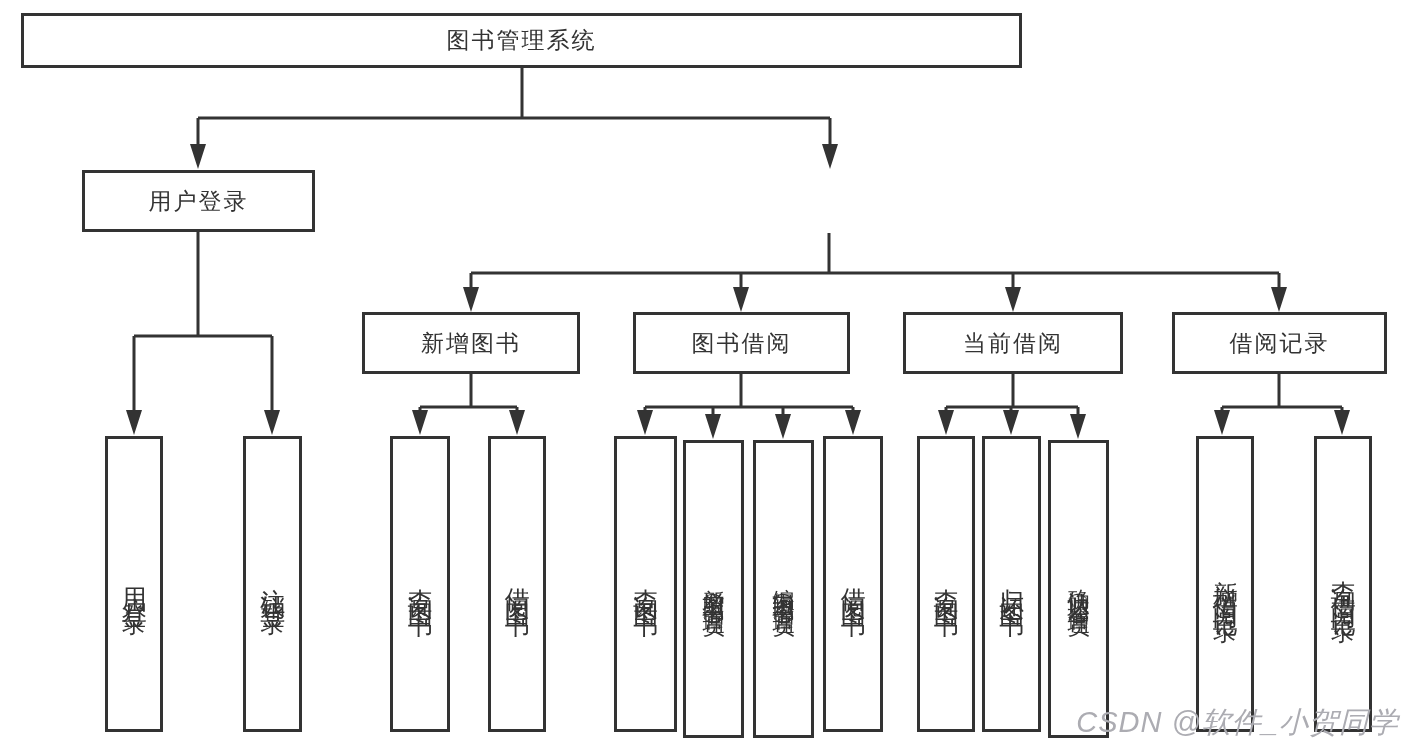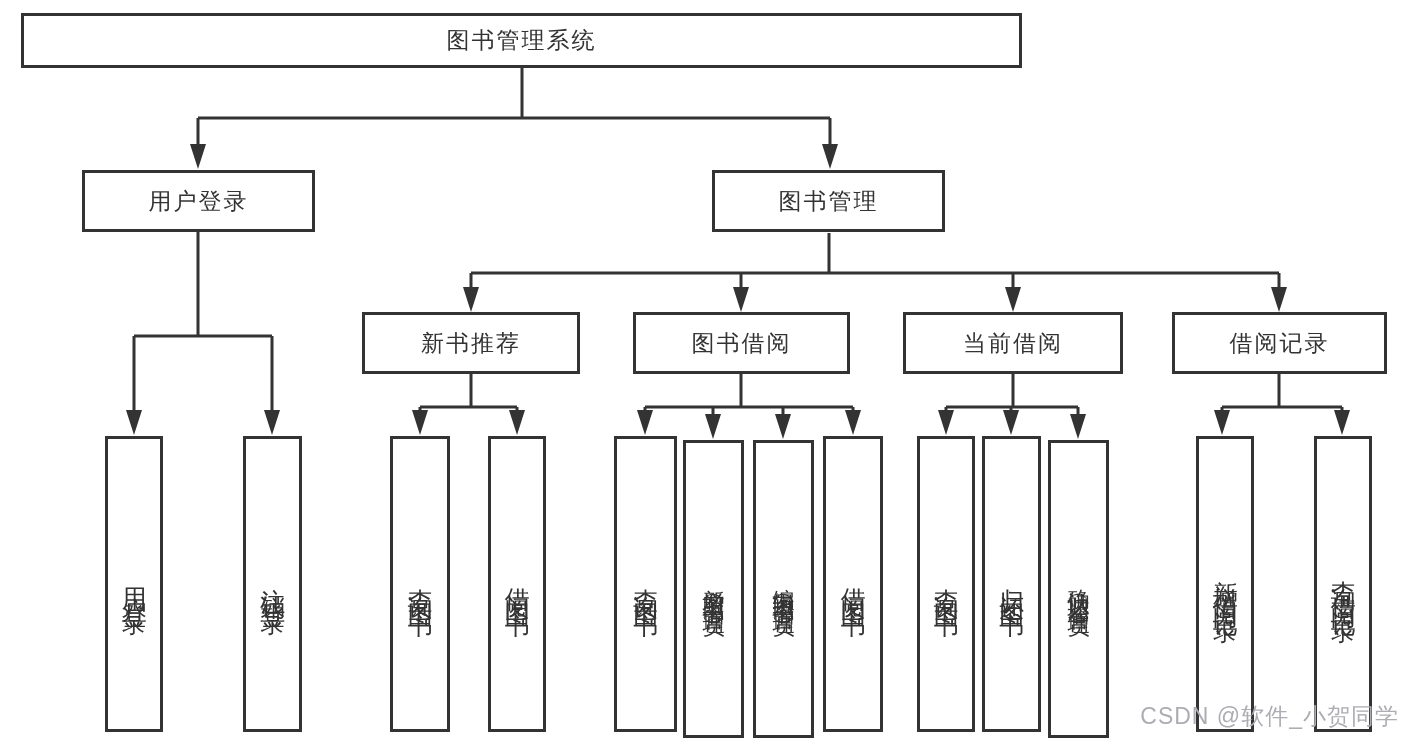--- a/index.html
+++ b/index.html
@@ -49,26 +49,27 @@
   #l-b2{left:683px; top:440px;width:61px;height:298px;}
   #l-b3{left:753px; top:440px;width:61px;height:298px;}
   #l-b4{left:823px; top:436px;width:60px;height:296px;}
   #l-c1{left:917px; top:436px;width:58px;height:296px;}
   #l-c2{left:982px; top:436px;width:59px;height:296px;}
   #l-c3{left:1048px;top:440px;width:61px;height:298px;}
   #l-d1{left:1196px;top:436px;width:58px;height:296px;}
   #l-d2{left:1314px;top:436px;width:58px;height:296px;}
   .watermark{
     position:absolute;
-    right:6px;bottom:15px;
-    font-size:23px;
+    right:6px;bottom:4px;
+    font-size:29px;
     color:#acacb2;
     letter-spacing:1px;
     z-index:5;
     white-space:nowrap;
+    font-style:italic;
   }
 </style>
 </head>
 <body>
 
 <div id="canvas">
 
   <svg class="wires" width="1405" height="747" viewBox="0 0 1405 747">
 
     <path d="M522 68 V118
@@ -92,26 +93,23 @@
              M1214 410 h16 l-8 25 z M1334 410 h16 l-8 25 z"></path>
   </svg>
 
   <div class="box" id="n-root">
     <span class="h">图书管理系统</span>
   </div>
 
   <div class="box" id="n-user">
     <span class="h">用户登录</span>
   </div>
-  <div class="box" id="n-mgmt">
-    <span class="h">图书管理</span>
-  </div>
 
   <div class="box" id="n-cat1">
-    <span class="h">新书推荐</span>
+    <span class="h">新增图书</span>
   </div>
   <div class="box" id="n-cat3">
     <span class="h">当前借阅</span>
   </div>
   <div class="box" id="n-cat2">
     <span class="h">图书借阅</span>
   </div>
   <div class="box" id="n-cat4">
     <span class="h">借阅记录</span>
   </div>

